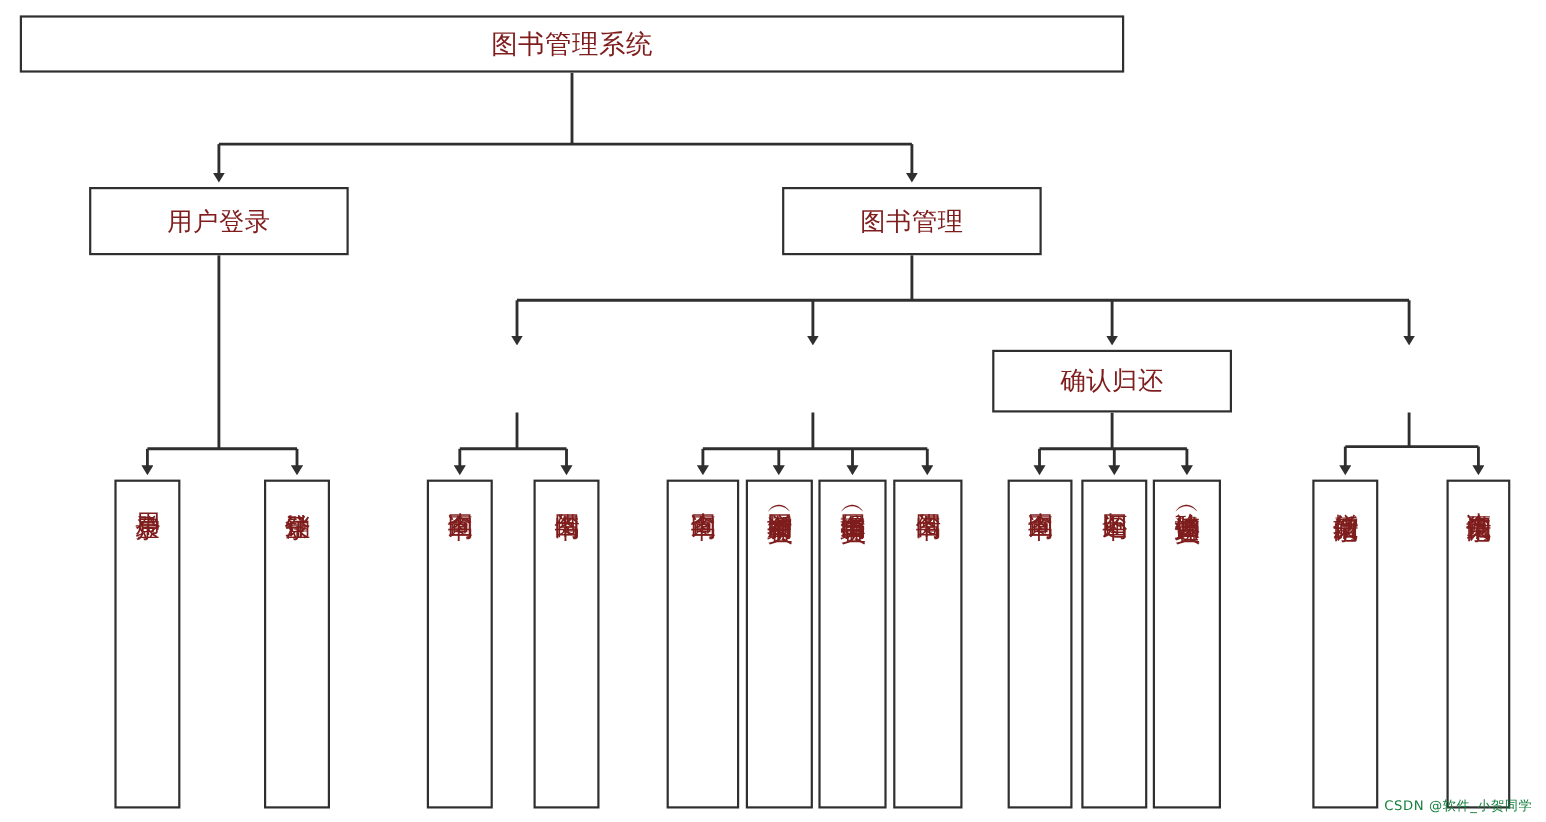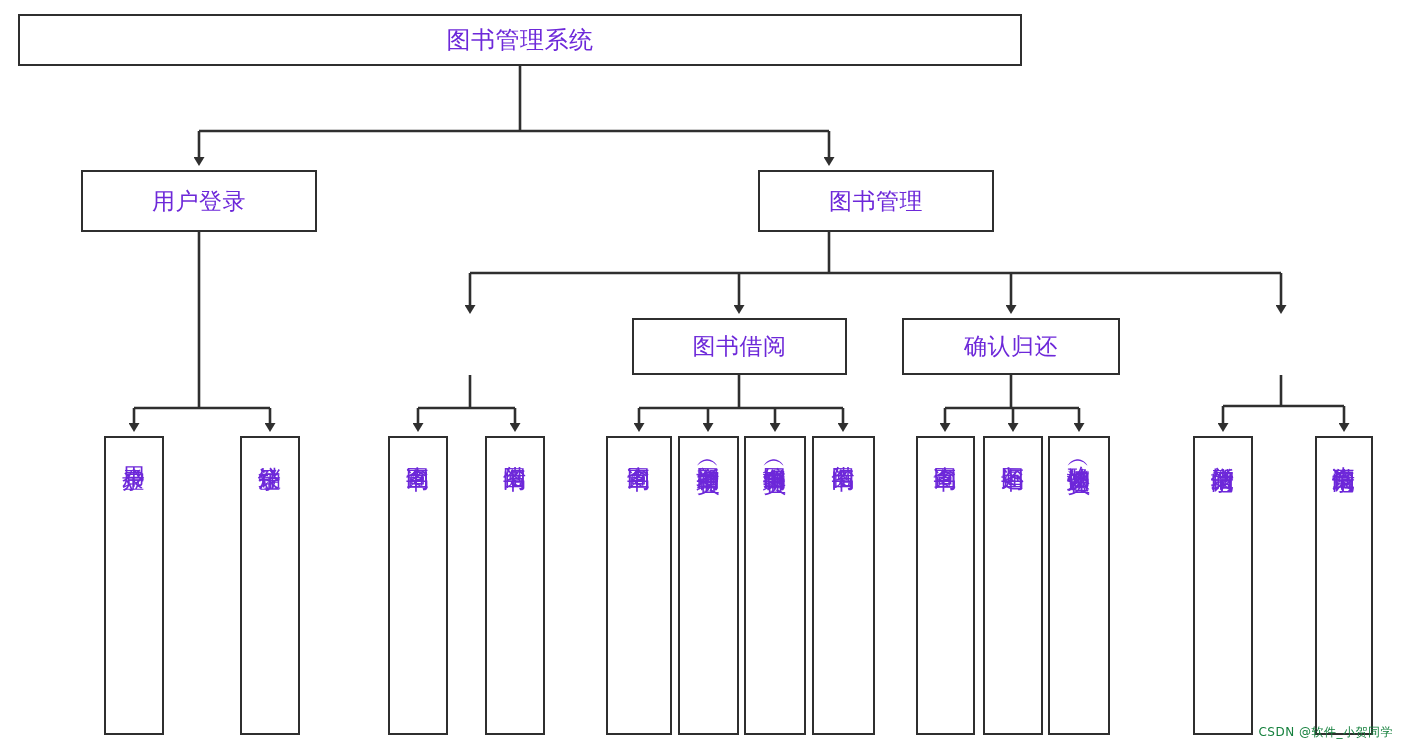--- a/index.html
+++ b/index.html
@@ -25,21 +25,21 @@
     height: 747px;
   }
   .node {
     position: absolute;
     box-sizing: border-box;
     border: 2px solid #2f2f2f;
     background: #ffffff;
     display: flex;
     align-items: center;
     justify-content: center;
-    color: #6d28d9;
+    color: #7f1d1d;
   }
   .node.horizontal {
     font-size: 23px;
     letter-spacing: 0.5px;
   }
   .node.vertical {
     align-items: flex-start;
     justify-content: center;
     padding-top: 10px;
   }
@@ -122,27 +122,24 @@
     </g>
   </svg>
 
   <div class="node horizontal root" style="left:18px; top:14px; width:1004px; height:52px;">
     <span>图书管理系统</span>
   </div>
 
   <div class="node horizontal" style="left:81px; top:170px; width:236px; height:62px;">
     <span>用户登录</span>
   </div>
-  <div class="node horizontal" style="left:711px; top:170px; width:236px; height:62px;margin-left:47px;">
+  <div class="node horizontal" style="left:711px; top:170px; width:236px; height:62px;">
     <span>图书管理</span>
   </div>
 
-  <div class="node horizontal" style="left:632px; top:318px; width:215px; height:57px;">
-    <span>图书借阅</span>
-  </div>
   <div class="node horizontal" style="left:902px; top:318px; width:218px; height:57px;">
     <span>确认归还</span>
   </div>
 
   <div class="node vertical" style="left:104px; top:436px; width:60px; height:299px;">
     <span class="vlabel">用户登录</span>
   </div>
   <div class="node vertical" style="left:240px; top:436px; width:60px; height:299px;">
     <span class="vlabel">注销登录</span>
   </div>

